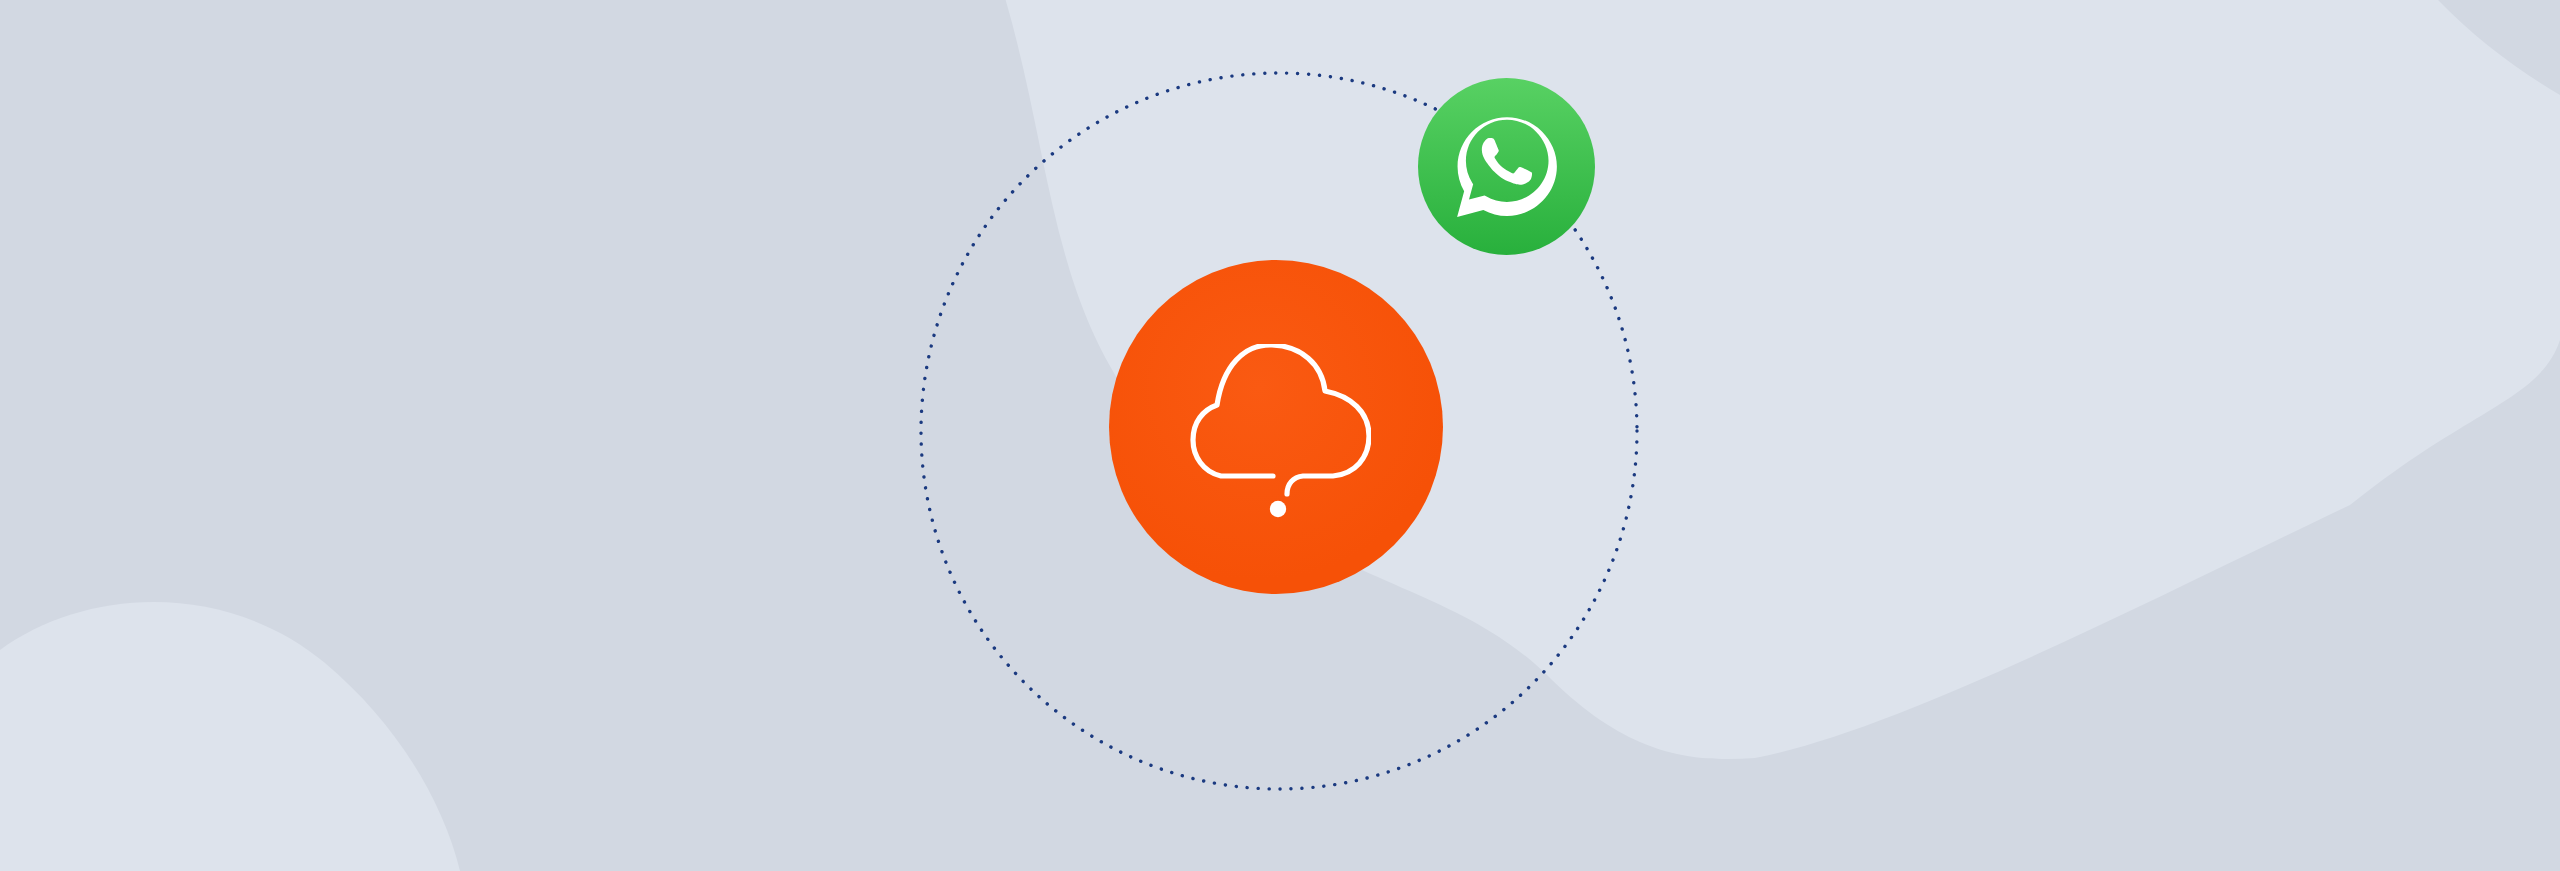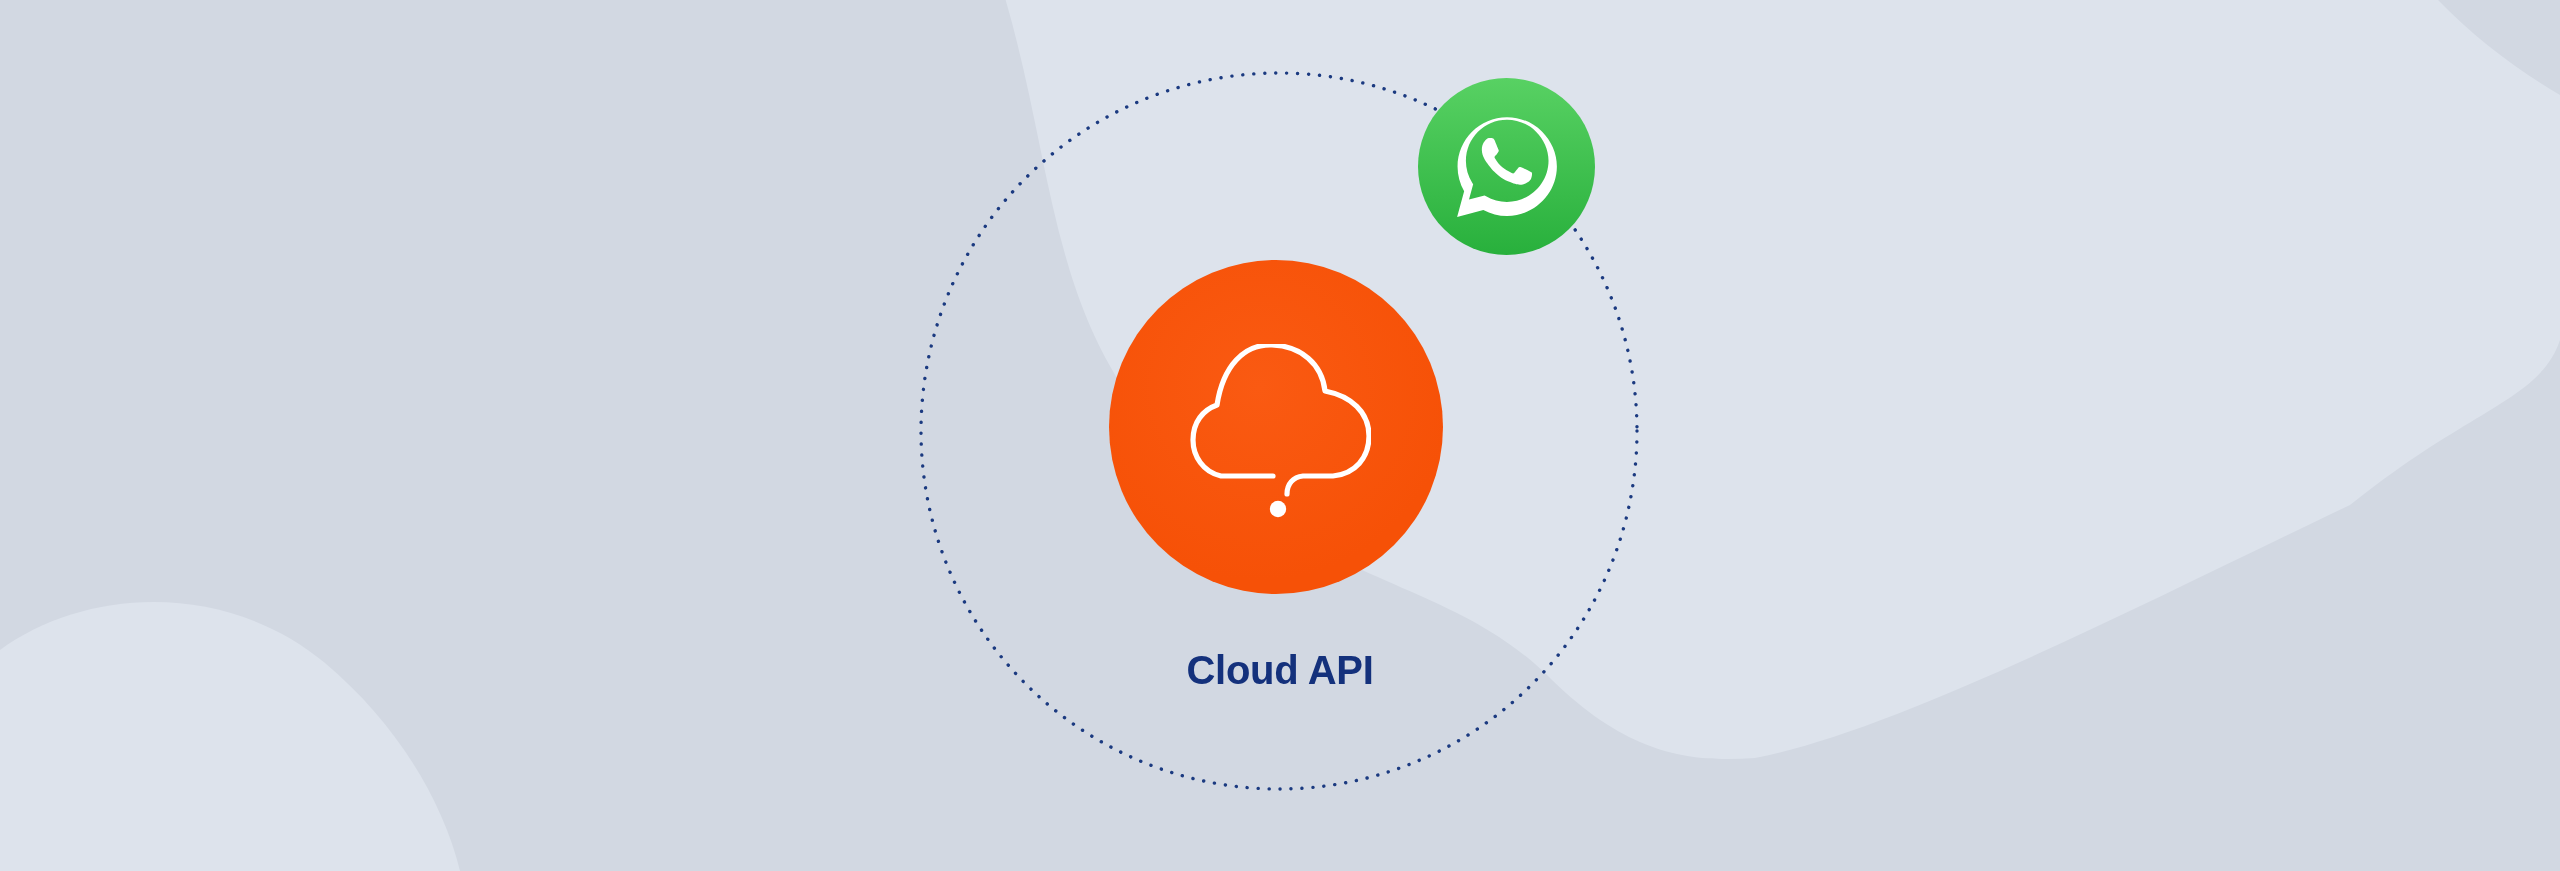--- a/index.html
+++ b/index.html
@@ -105,15 +105,14 @@
       <circle cx="89" cy="165" r="8.2" style="fill: var(--icon-white, #ffffff);"></circle>
     </svg>
   </div>
 
   <div class="node-circle whatsapp-badge">
     <svg width="100" height="114" viewBox="0 0 448 512">
       <path fill-rule="evenodd" style="fill: var(--icon-white, #ffffff);" d="M380.9 97.1C339 55.1 283.2 32 223.9 32c-122.4 0-222 99.6-222 222 0 39.1 10.2 77.3 29.6 111L0 480l117.7-30.9c32.4 17.7 68.9 27 106.1 27h.1c122.3 0 224.1-99.6 224.1-222 0-59.3-25.2-115-67.1-157zM223.9 413.2c-33.2 0-65.7-8.9-94-25.7l-6.7-4-69.8 18.3 18.6-68.6-4.4-7c-18.5-29.4-28.2-63.3-28.2-98.2 0-101.7 82.8-184.5 184.6-184.5 49.3 0 95.6 19.2 130.4 54.1 34.8 34.9 56.2 81.2 56.1 130.5 0 101.8-84.9 184.6-186.6 184.6zm101.2-138.2c-5.5-2.8-32.8-16.2-37.9-18-5.1-1.9-8.8-2.8-12.5 2.8-3.7 5.6-14.3 18-17.6 21.8-3.2 3.7-6.5 4.2-12 1.4-32.6-16.3-54-29.1-75.5-66-5.7-9.8 5.7-9.1 16.3-30.3 1.8-3.7.9-6.9-.5-9.7-1.4-2.8-12.5-30.1-17.1-41.2-4.5-10.8-9.1-9.3-12.5-9.5-3.2-.2-6.9-.2-10.6-.2-3.7 0-9.7 1.4-14.8 6.9-5.1 5.6-19.4 19-19.4 46.3 0 27.3 19.9 53.7 22.6 57.4 2.8 3.7 39.1 59.7 94.8 83.8 35.2 15.2 49 16.5 66.6 13.9 10.7-1.6 32.8-13.4 37.4-26.4 4.6-13 4.6-24.1 3.2-26.4-1.3-2.5-5-3.9-10.5-6.6z"></path>
     </svg>
   </div>
 
-  <div class="node-label">Cloud API</div>
 
 </div>
 
 </body></html>

